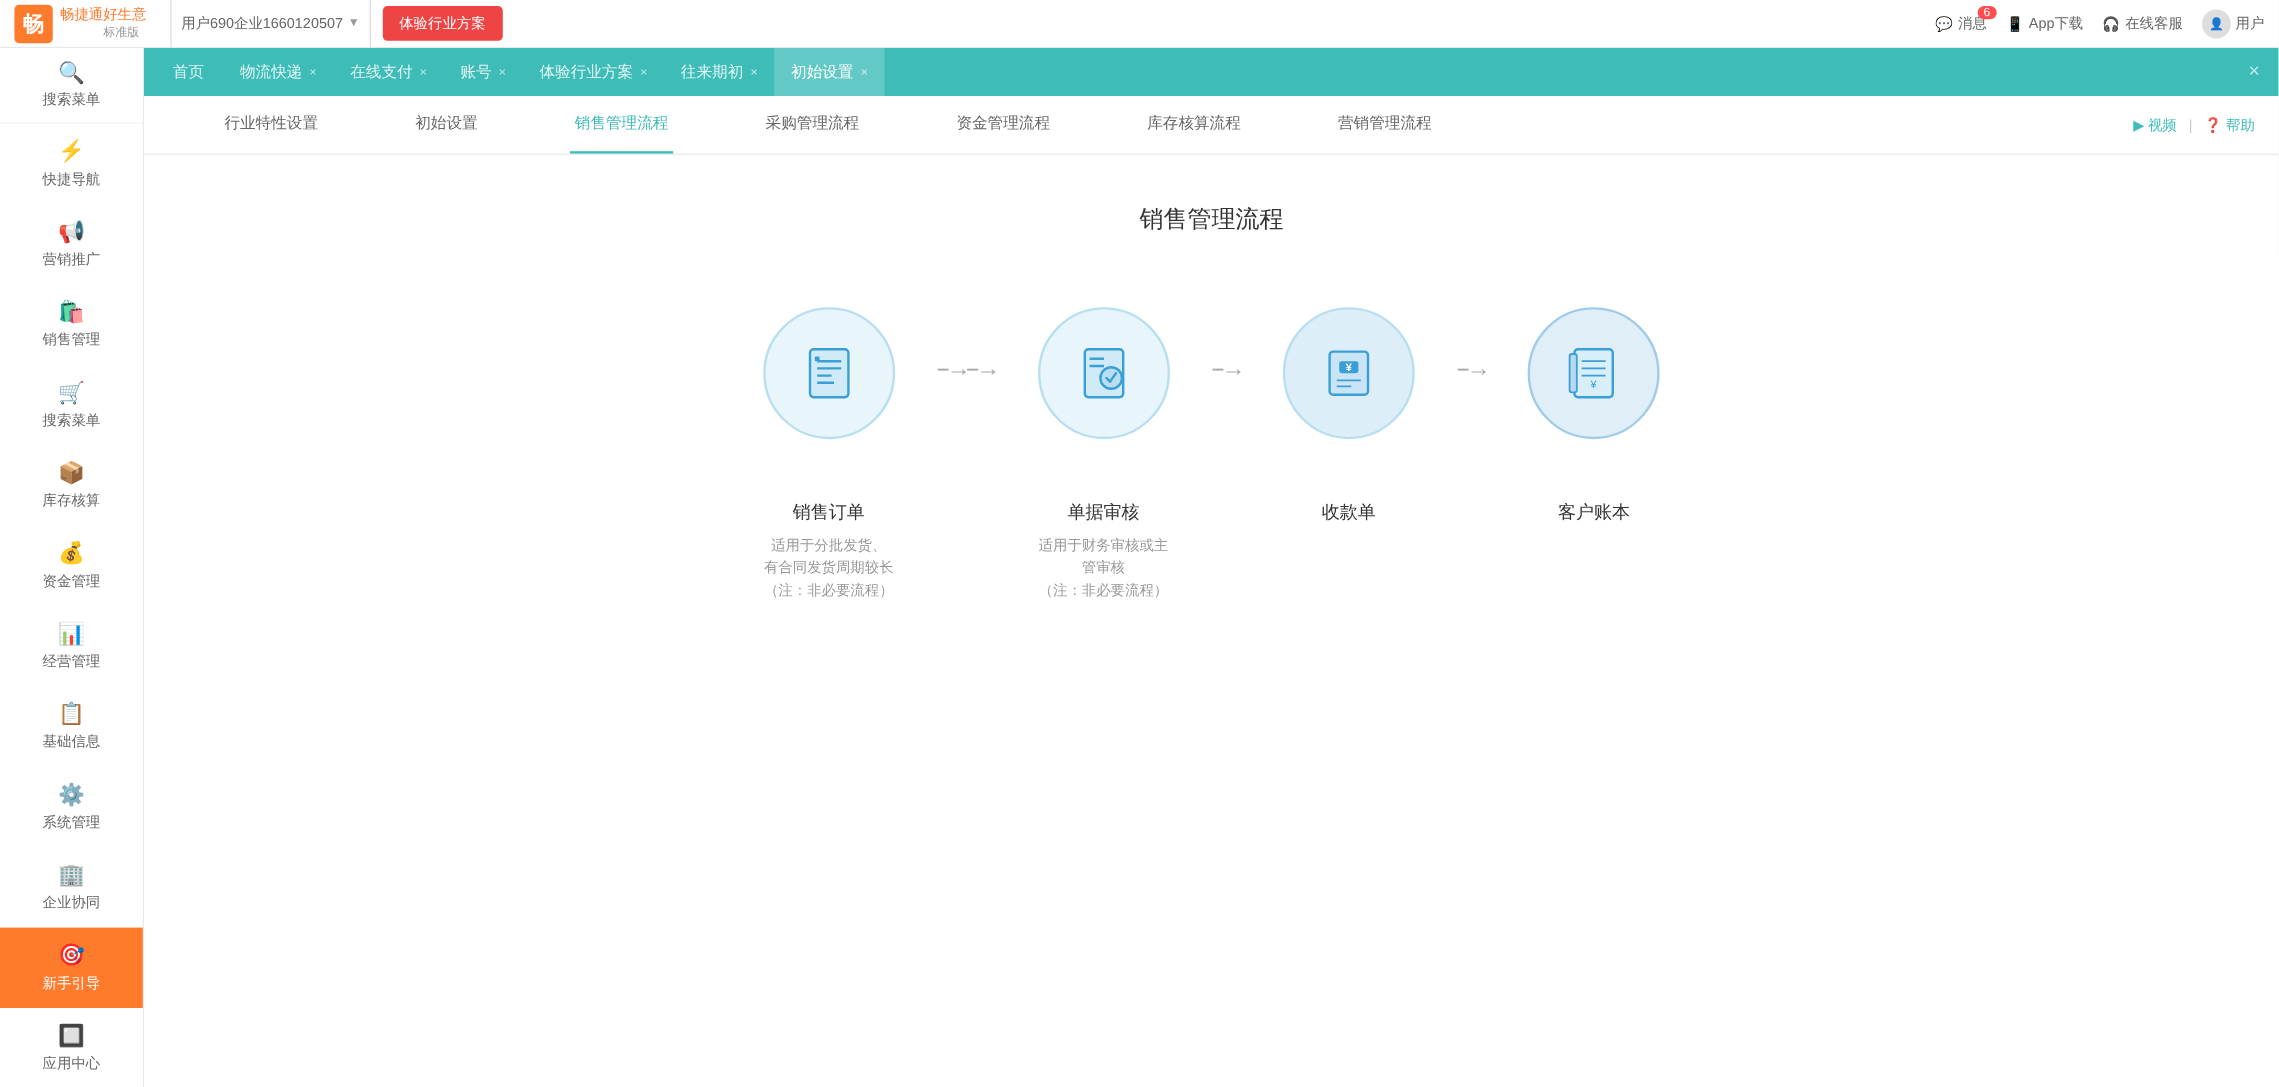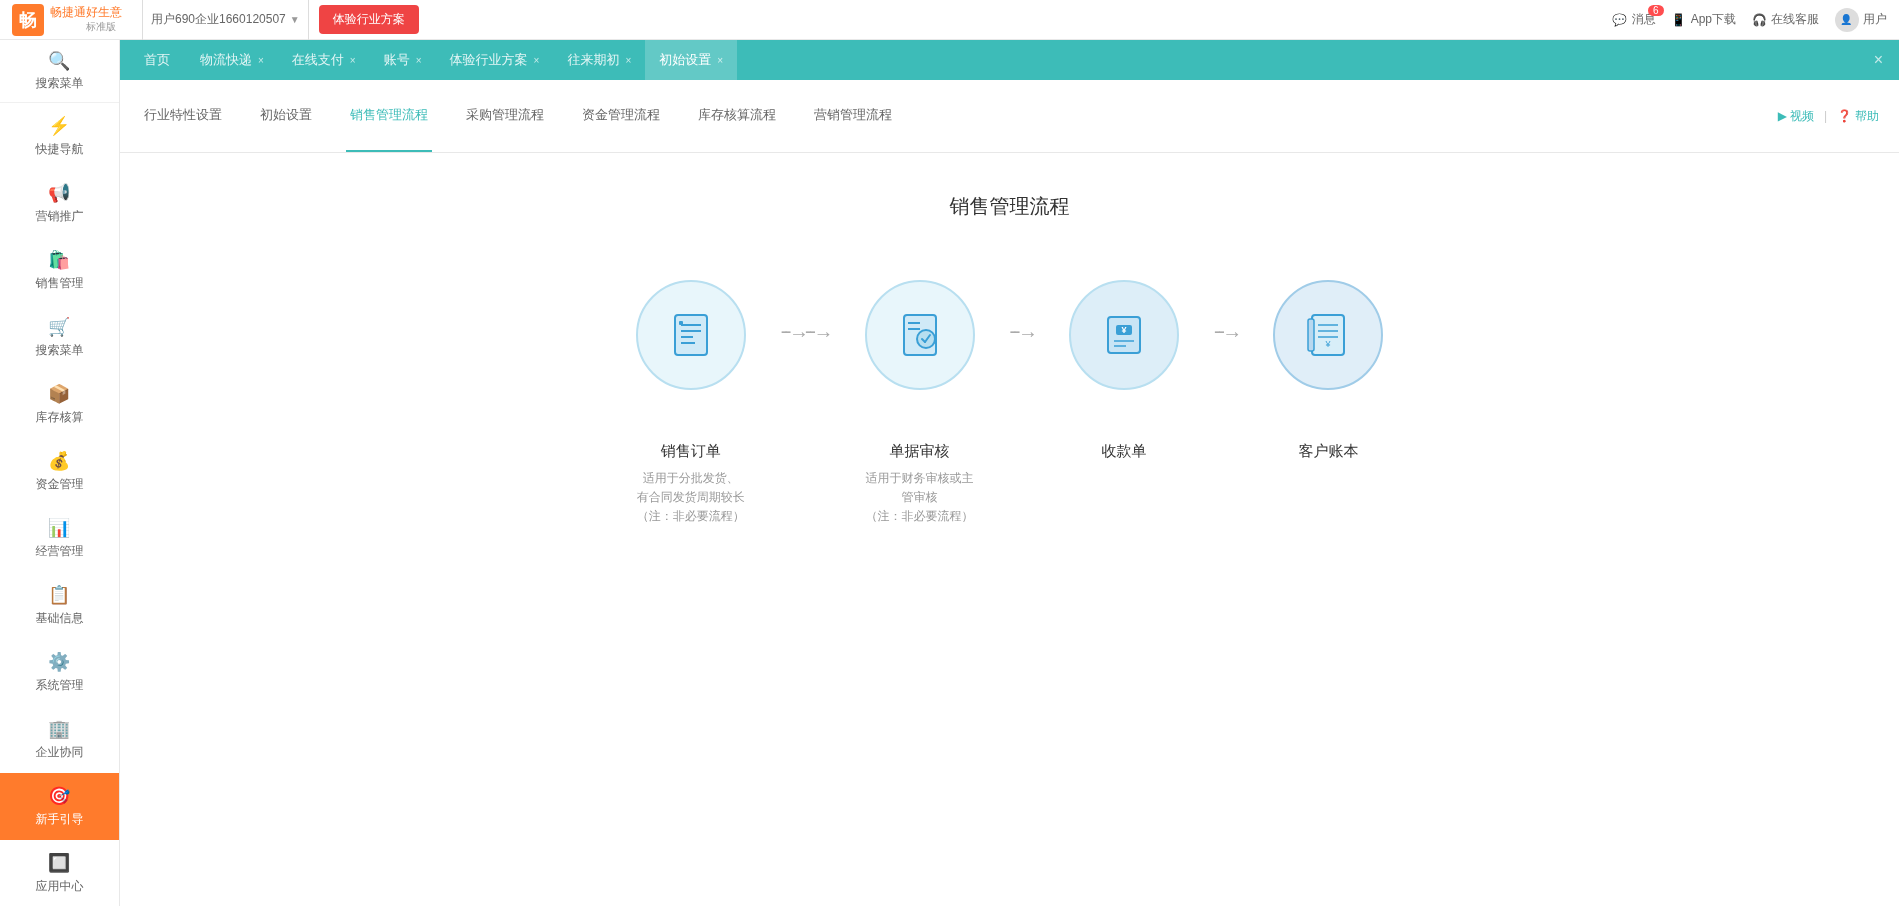--- a/index.html
+++ b/index.html
@@ -35,21 +35,21 @@
 
     
     .nav-tab { display: flex; align-items: center; gap: 4px; padding: 0 14px; height: 40px; color: rgba(255,255,255,0.85); font-size: 13px; cursor: pointer; position: relative; }
     .nav-tab.active { color: white; background: rgba(255,255,255,0.2); }
     .nav-tab.home { padding: 0 16px; }
     .tab-close { font-size: 10px; color: rgba(255,255,255,0.7); margin-left: 2px; }
     .nav-close-btn { margin-left: auto; color: rgba(255,255,255,0.7); font-size: 16px; cursor: pointer; padding: 0 8px; }
 
     
     .sub-tabs { display: flex; align-items: center; padding: 0 20px; border-bottom: 1px solid #e8e8e8; background: #fff; gap: 30px; }
-    .sub-tab { padding: 26px 4px; font-size: 13px; color: #666; cursor: pointer; border-bottom: 2px solid transparent; white-space: nowrap; }
+    .sub-tab { padding: 14px 4px; font-size: 13px; color: #666; cursor: pointer; border-bottom: 2px solid transparent; white-space: nowrap; margin-left: 43px; }
     .sub-tab.active { color: #3dbcb8; border-bottom-color: #3dbcb8; }
     .sub-tab-actions { margin-left: auto; display: flex; align-items: center; gap: 10px; font-size: 12px; color: #3dbcb8; cursor: pointer; }
 
     
     .flow-container { padding: 40px 60px; }
     .flow-title { text-align: center; font-size: 20px; color: #333; font-weight: normal; margin-bottom: 60px; }
     .flow-steps { display: flex; align-items: flex-start; justify-content: center; gap: 0; }
     .flow-step { display: flex; flex-direction: column; align-items: center; width: 180px; }
     .flow-circle { width: 110px; height: 110px; border-radius: 50%; border: 2px solid #b8dff0; background: #e8f6fb; display: flex; align-items: center; justify-content: center; margin-bottom: 16px; }
     .flow-circle svg { width: 52px; height: 52px; }

